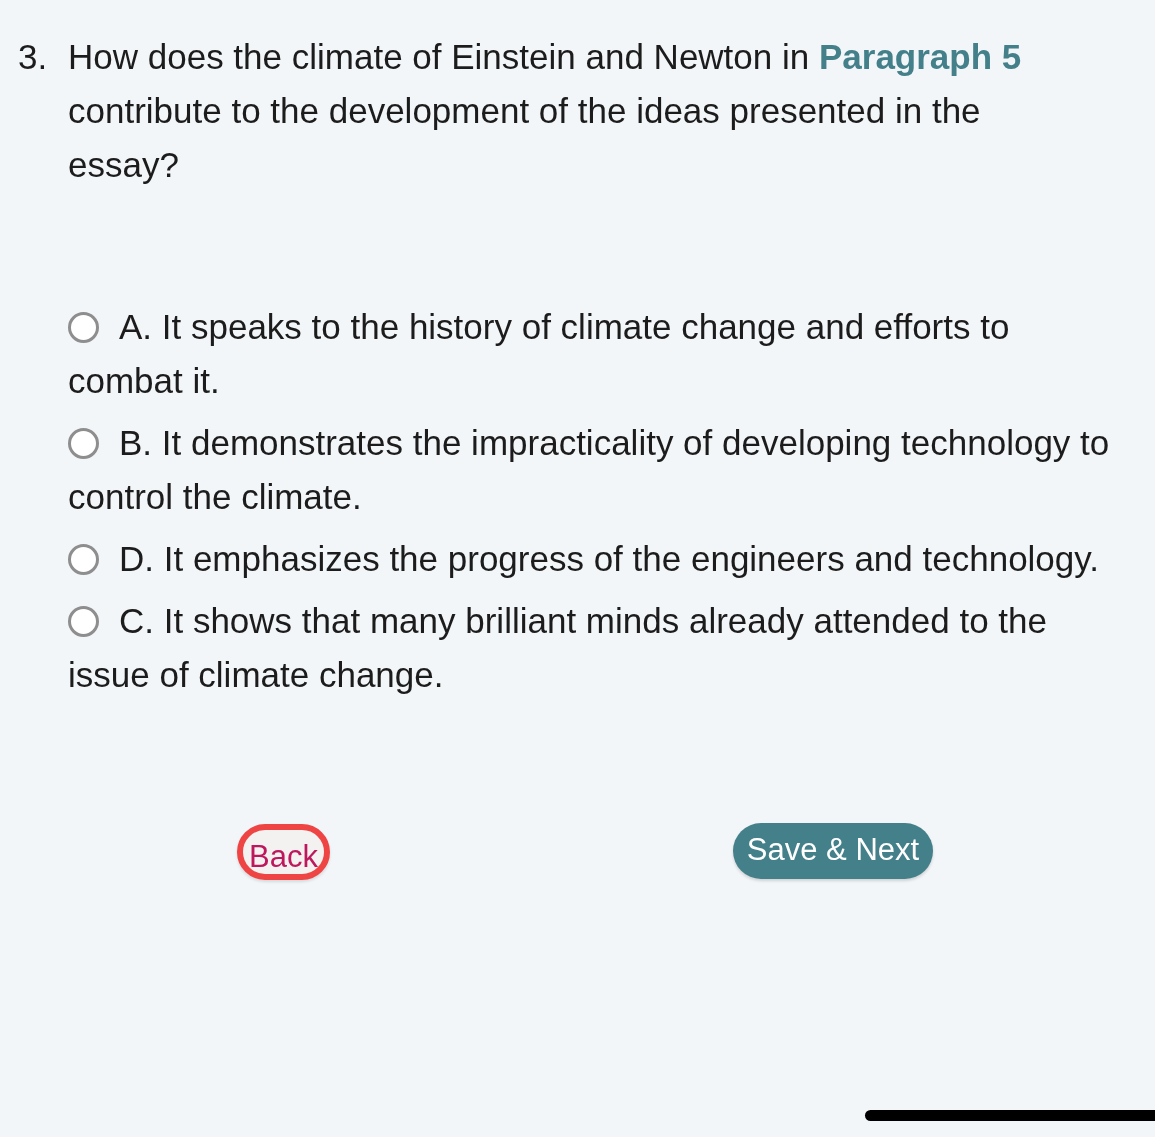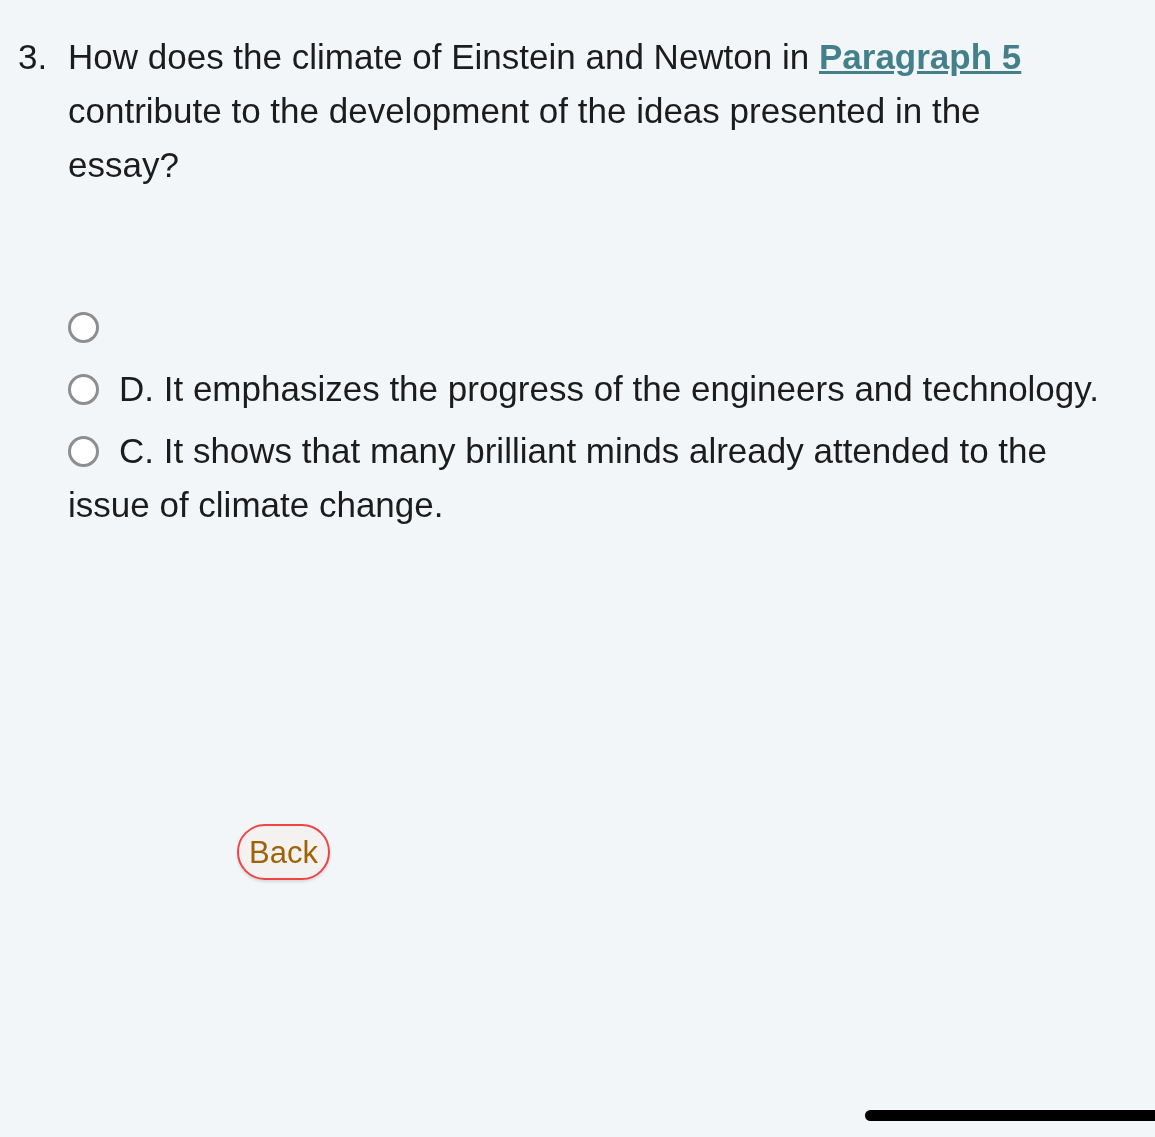--- a/index.html
+++ b/index.html
@@ -15,21 +15,21 @@
     .question {
       position: absolute;
       left: 18px; top: 30px;
       width: 1020px;
       font-size: 35px;
       line-height: 54px;
       display: flex;
     }
     .q-num { width: 50px; flex: 0 0 50px; }
     .q-text { flex: 1; }
-    .q-highlight { color: #44808a; font-weight: bold; text-decoration: underline; }
+    .q-highlight { color: #44808a; font-weight: bold; }
 
     .options {
       position: absolute;
       left: 68px; top: 300px;
       width: 1060px;
     }
     .option {
       font-size: 35px;
       line-height: 54px;
       margin-bottom: 8px;
@@ -51,22 +51,22 @@
       border-radius: 28px;
       height: 56px;
       line-height: 54px;
       text-align: center;
       cursor: pointer;
     }
     .btn-back {
       left: 237px; top: 824px;
       width: 93px;
       background: #f3f2f1;
-      border: 2px solid #ef4444;
-      color: #a16207;
+      border: 6px solid #ef4444;
+      color: #be185d;
       box-shadow: 0 2px 3px rgba(0,0,0,0.12);
     }
     .btn-next {
       left: 733px; top: 823px;
       width: 200px;
       background: #44808a;
       color: #ffffff;
       border: none;
       box-shadow: 0 2px 3px rgba(0,0,0,0.15);
     }
@@ -84,26 +84,30 @@
 
 <div class="page">
 
   <div class="question">
     <span class="q-num">3.</span>
     <span class="q-text"><span>How does the climate of Einstein and Newton in </span><span class="q-highlight">Paragraph 5</span><span> contribute to the development of the ideas presented in the essay?</span></span>
   </div>
 
   <div class="options">
     <div class="option">
-      <span class="radio"></span>
+      <span class="radio"></span><span>A. It speaks to the history of climate change and efforts to combat it.</span>
+    </div>
+    <div class="option">
+      <span class="radio"></span><span>B. It demonstrates the impracticality of developing technology to control the climate.</span>
     </div>
     <div class="option">
       <span class="radio"></span><span>D. It emphasizes the progress of the engineers and technology.</span>
     </div>
     <div class="option">
       <span class="radio"></span><span>C. It shows that many brilliant minds already attended to the issue of climate change.</span>
     </div>
   </div>
 
   <div class="btn btn-back">Back</div>
+  <div class="btn btn-next">Save &amp; Next</div>
 
   <div class="home-indicator"></div>
 </div>
 
 </body></html>

